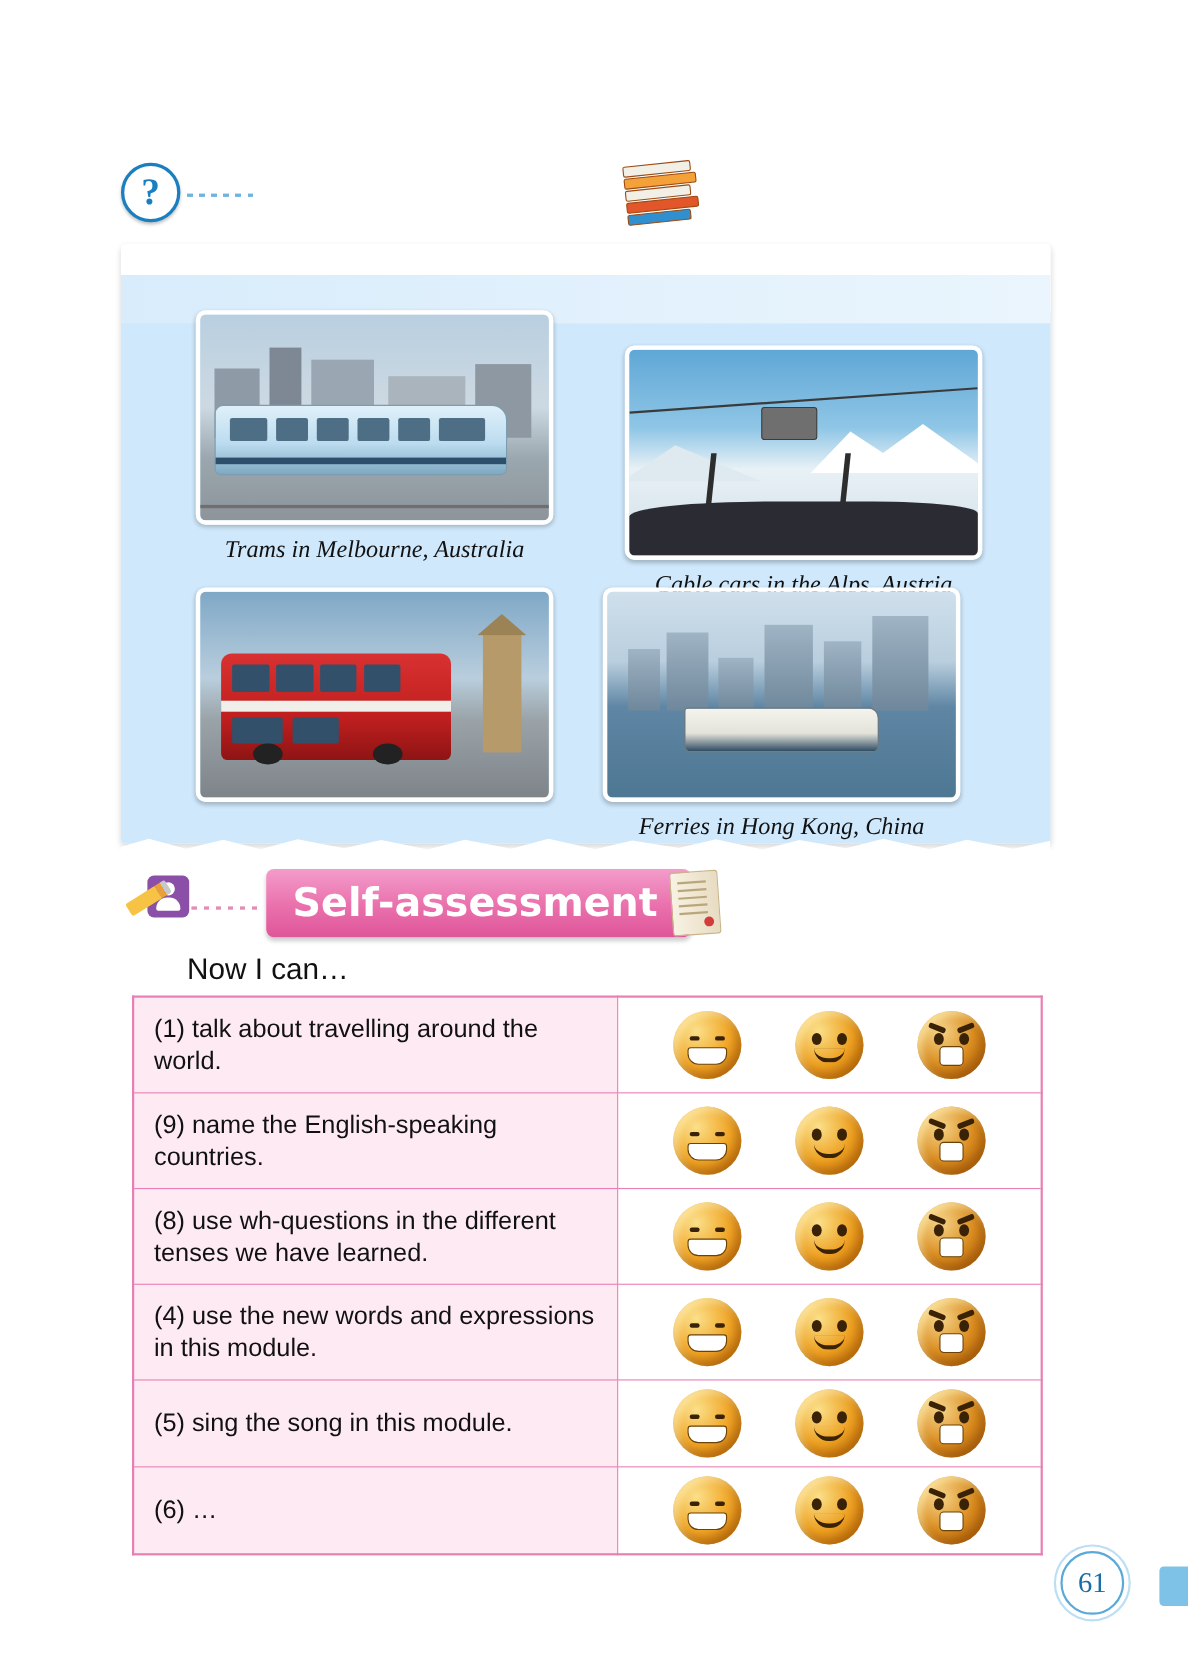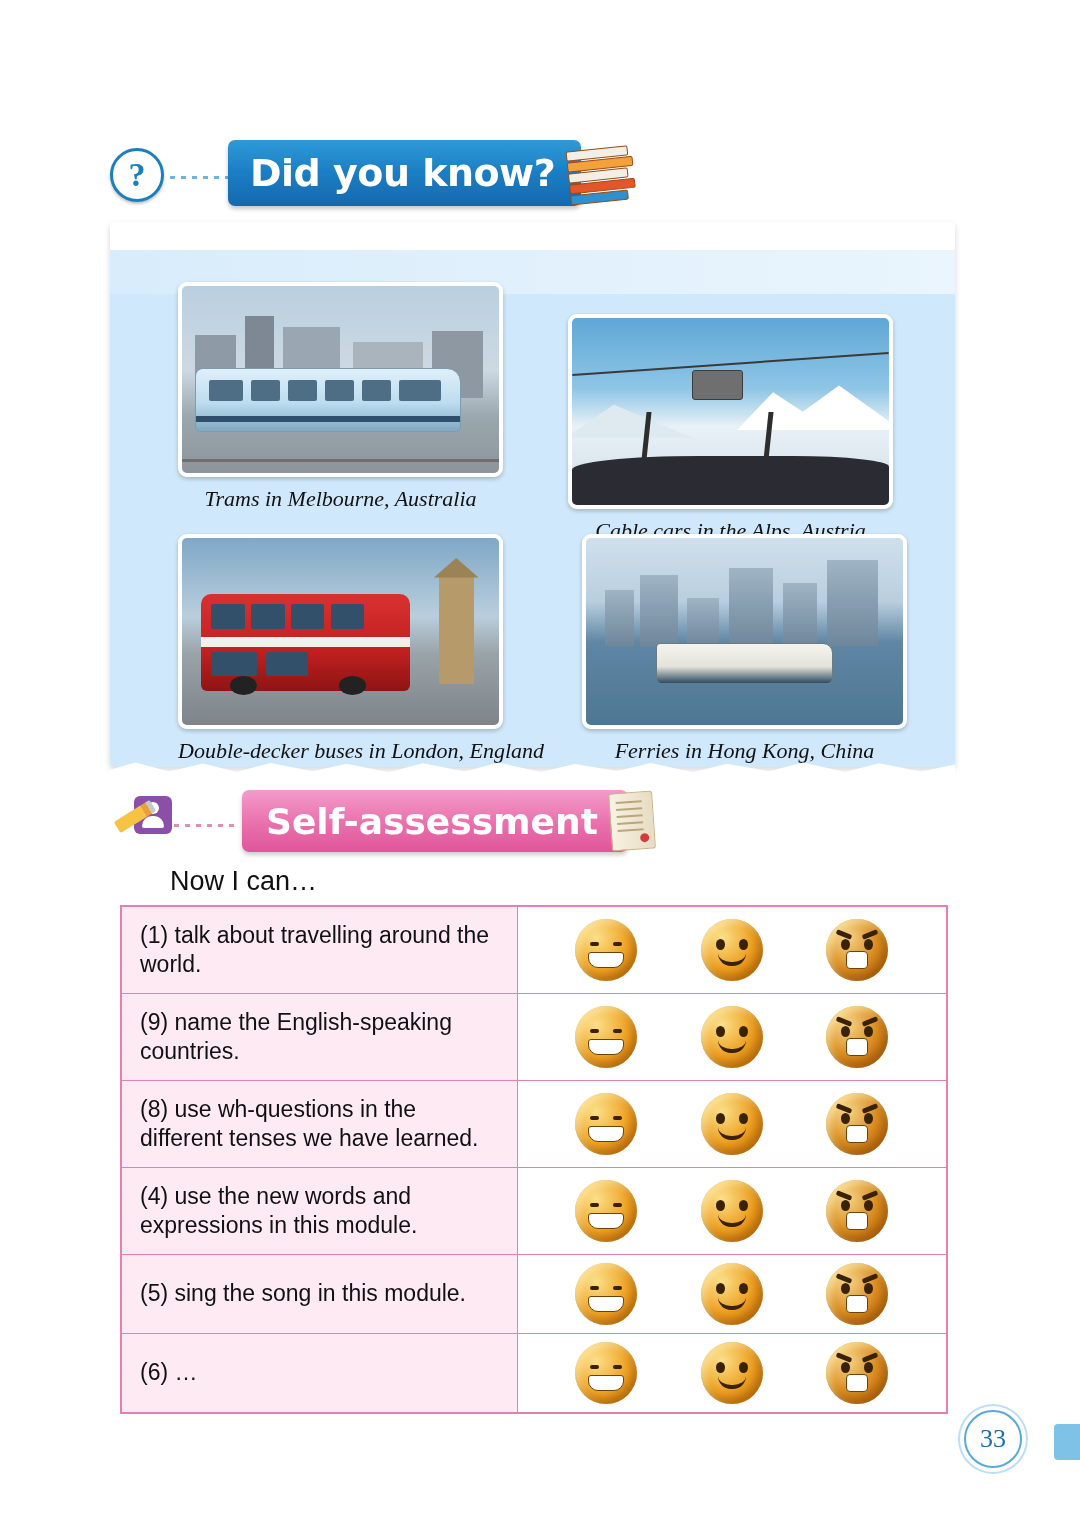--- a/index.html
+++ b/index.html
@@ -152,21 +152,21 @@
     margin-top: 9px;
     text-align: center;
     font-family: "Liberation Serif", serif;
     font-size: 22px;
     color: #111111;
     white-space: nowrap;
   }
   .cell-0 { left: 8px;   top: 0; }
   .cell-1 { left: 398px; top: 0; margin-top: 32px; }
   .cell-2 { left: 8px;   top: 252px; }
-  .cell-3 { left: 412px; top: 252px; }
+  .cell-3 { left: 378px; top: 252px; }
 
   
   .sky-city { position:absolute; inset:0; background: linear-gradient(to bottom,#b9cfe0 0%, #cdd9e2 45%, #9aa7ae 70%, #8d949a 100%); }
   .tram-body {
     position:absolute; left:4%; top:44%; width:84%; height:34%;
     background: linear-gradient(to bottom,#dff0fa 0%, #bcdcef 55%, #7fa9c2 100%);
     border-radius: 8px 14px 6px 6px;
     border:1px solid #7e9cb0;
   }
   .tram-win { position:absolute; top:18%; height:34%; background:#4d6e84; border-radius:2px; }
@@ -292,21 +292,21 @@
     width: 828px;
     border: 2px solid #e87fb4;
     border-collapse: collapse;
     background: #ffffff;
   }
   .sa-table td {
     border: 1px solid #e87fb4;
     vertical-align: middle;
   }
   .sa-table .stmt {
-    width: 396px;
+    width: 440px;
     background: #fdeaf3;
     padding: 14px 16px 14px 18px;
     font-family: "Liberation Sans", sans-serif;
     font-size: 23px;
     color: #111111;
     line-height: 1.26;
   }
   .sa-table .faces {
     background: #ffffff;
     padding: 8px 0;
@@ -380,23 +380,20 @@
   }
 </style>
 </head>
 <body>
 
 <div class="dyk-header">
   <div class="dyk-circle">
       <span>?</span>
     </div>
   <div class="dyk-dots"></div>
-  <div class="dyk-banner">
-    <div class="title">Did you know?</div>
-  </div>
   <div class="books">
     <i></i>
       <i></i>
       <i></i>
       <i></i>
       <i></i>
   </div>
 </div>
 
 <div class="panel">
@@ -448,21 +445,20 @@
           <div class="bus-win" style="left:24%;top:10%;width:16%;height:26%;"></div>
           <div class="bus-win" style="left:43%;top:10%;width:16%;height:26%;"></div>
           <div class="bus-win" style="left:62%;top:10%;width:16%;height:26%;"></div>
           <div class="bus-band"></div>
           <div class="bus-win" style="left:5%;top:60%;width:22%;height:24%;"></div>
           <div class="bus-win" style="left:31%;top:60%;width:20%;height:24%;"></div>
           <div class="wheel" style="left:14%;"></div>
           <div class="wheel" style="left:66%;"></div>
         </div>
       </div>
-      <div class="caption">Double-decker buses in London, England</div>
     </div>
 
     <div class="photo-cell cell-3">
       <div class="photo">
         <div class="harbour"></div>
         <div class="tower" style="left:6%;width:9%;height:30%;"></div>
         <div class="tower" style="left:17%;width:12%;height:38%;"></div>
         <div class="tower" style="left:32%;width:10%;height:26%;"></div>
         <div class="tower" style="left:45%;width:14%;height:42%;"></div>
         <div class="tower" style="left:62%;width:11%;height:34%;"></div>
@@ -633,13 +629,13 @@
               <span class="eye r"></span>
               <span class="mouth"></span>
             </div>
         </div>
       </td>
     </tr>
   </tbody>
 </table>
 
 <div class="page-tab"></div>
-<div class="page-num">33</div>
+<div class="page-num">61</div>
 
 </body></html>

